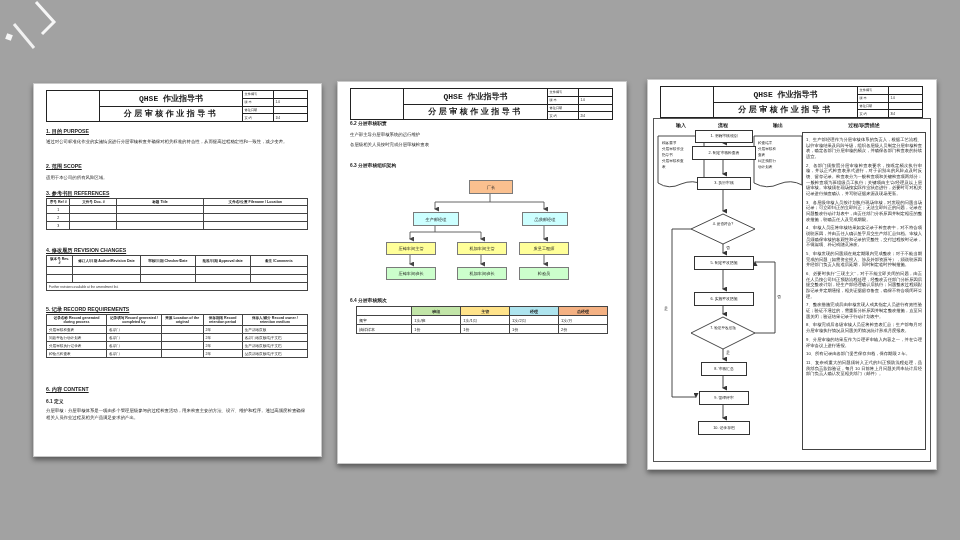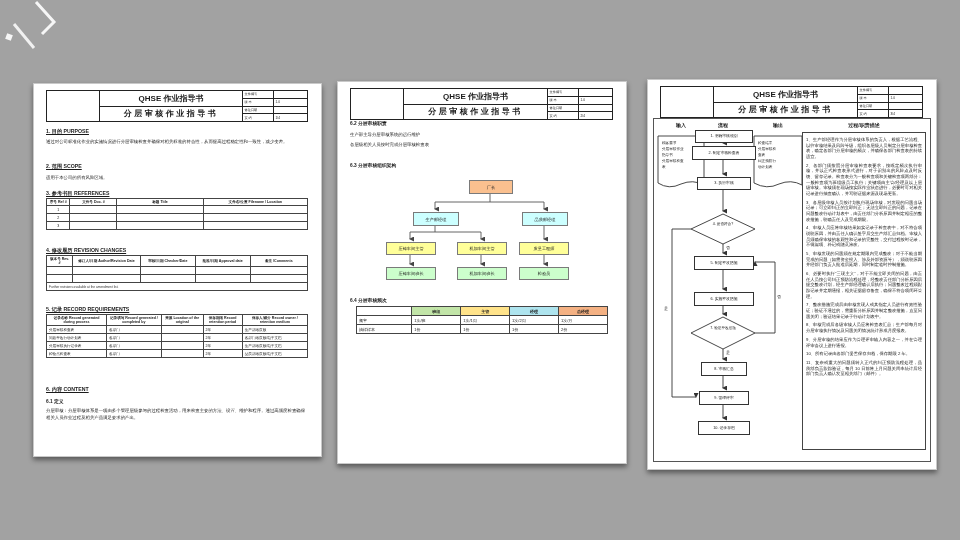--- a/index.html
+++ b/index.html
@@ -10,21 +10,21 @@
   #page1{left:33px;top:83px;width:287px;height:372px;}
   #page2{left:337px;top:81px;width:288px;height:381px;}
   #page3{left:647px;top:79px;width:288px;height:389px;}
   .abs{position:absolute;}
   
   .doc-header{position:absolute;left:12px;right:13px;top:6px;height:30px;
               border:1.2px solid #222;display:flex;background:#fff;}
   .dh-logo{width:52px;border-right:1px solid #222;}
   .dh-title{flex:1;border-right:1px solid #222;display:flex;flex-direction:column;}
   .dh-t1{flex:1;border-bottom:1px solid #222;display:flex;align-items:center;justify-content:center;
-         font-weight:bold;font-size:8px;font-family:Liberation Sans, sans-serif;text-align:right;}
+         font-weight:bold;font-size:8px;font-family:Liberation Mono, monospace;text-align:right;}
   .dh-t2{flex:1;display:flex;align-items:center;justify-content:center;
          font-weight:bold;font-size:8px;letter-spacing:2.5px;}
   .dh-info{width:64px;display:flex;flex-direction:column;font-size:3.2px;}
   .dh-row{flex:1;display:flex;border-bottom:1px solid #222;}
   .dh-row:last-child{border-bottom:none;}
   .dh-lbl{width:28px;border-right:1px solid #222;display:flex;align-items:center;padding-left:1.5px;}
   .dh-val{flex:1;display:flex;align-items:center;padding-left:2px;}
   
   .h1{font-size:5.2px;font-weight:bold;text-decoration:underline;}
   .h2{font-size:4.8px;font-weight:bold;}

